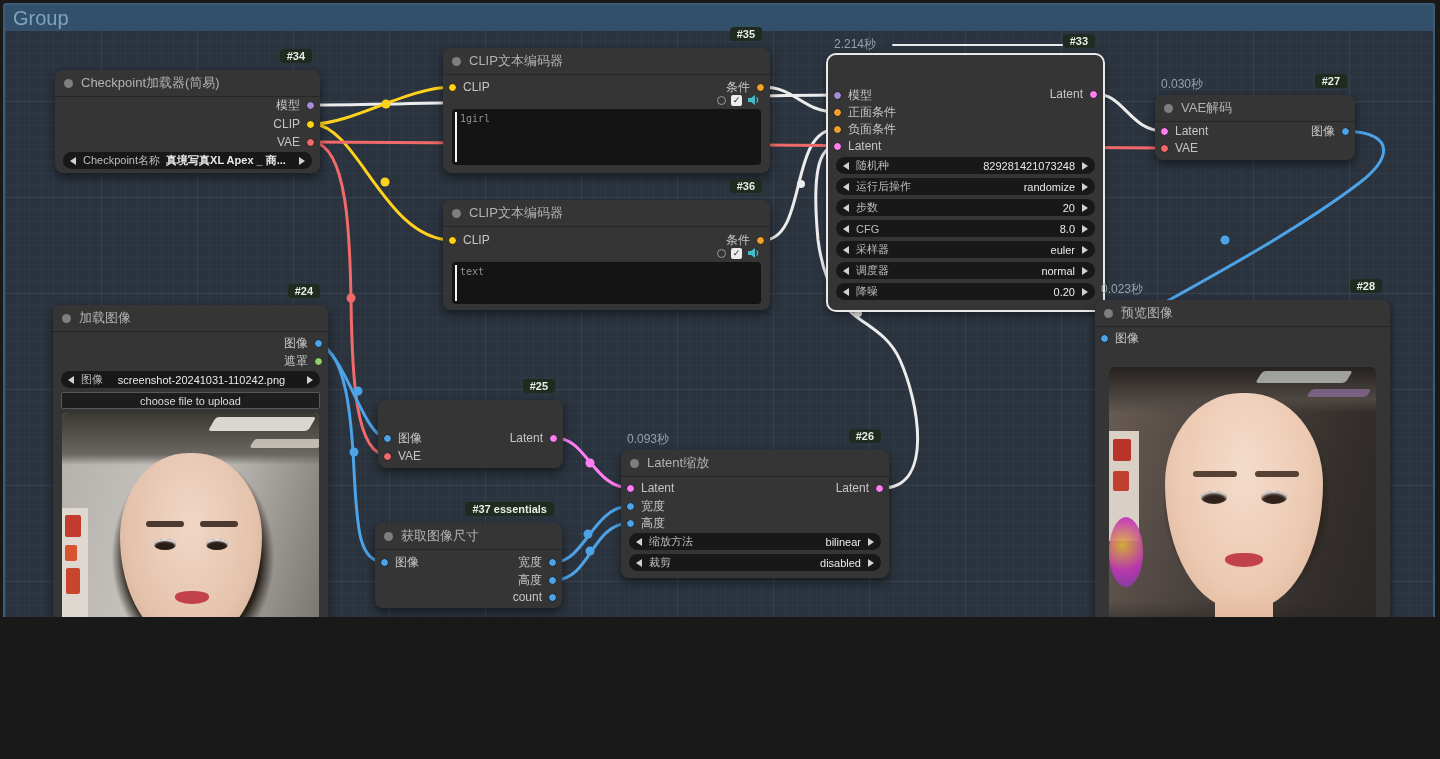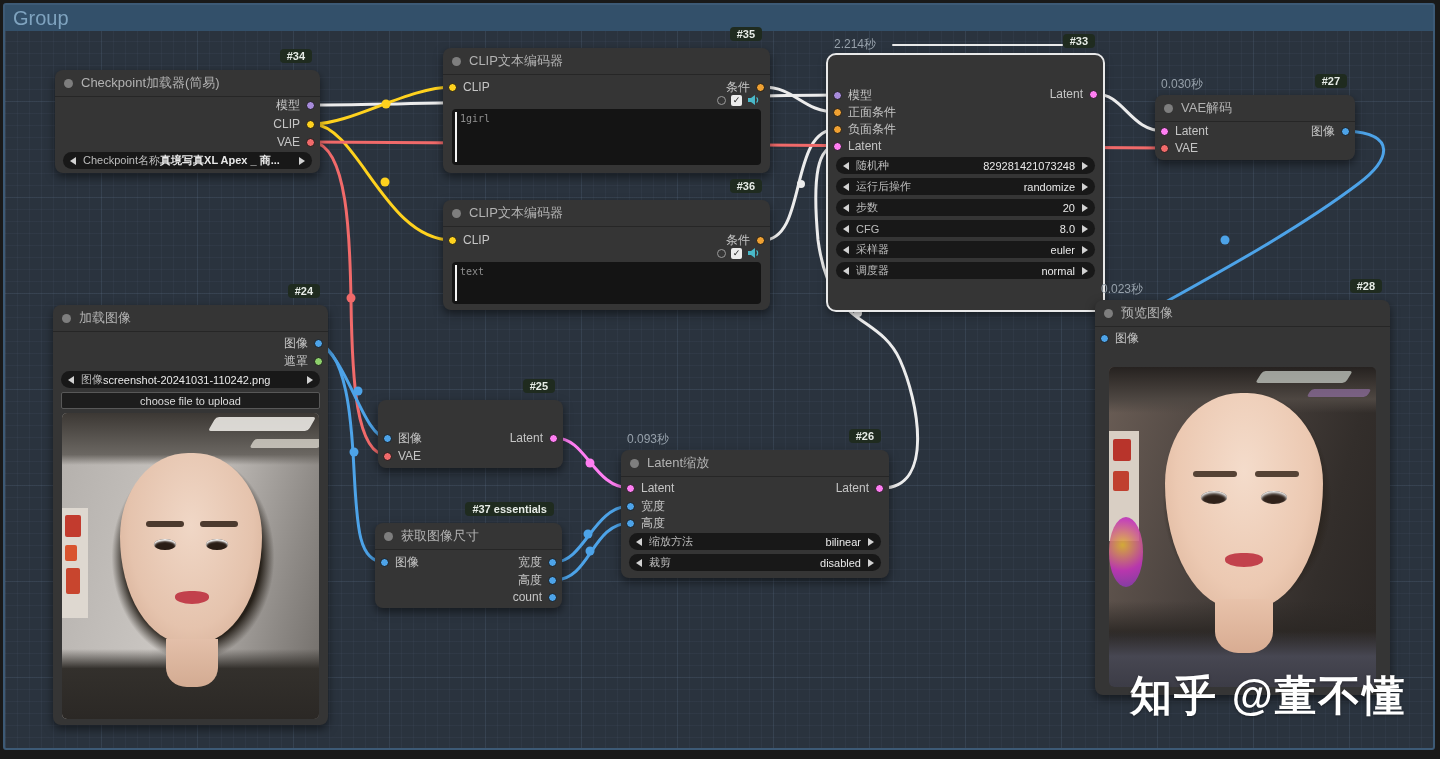--- a/index.html
+++ b/index.html
@@ -1,16 +1,16 @@
 <!DOCTYPE html>
 <html><head>
 <meta charset="utf-8">
 <style>
   html,body{margin:0;padding:0;background:#191919;}
-  #canvas{position:relative;width:1440px;height:759px;overflow:hidden;
+  #canvas{position:relative;width:1440px;height:617px;overflow:hidden;
     font-family:"Liberation Sans","DejaVu Sans",sans-serif;-webkit-font-smoothing:antialiased;}
   
   #group{position:absolute;left:3px;top:3px;width:1432px;height:747px;
     border:2px solid #3d5a76;border-radius:3px;box-sizing:border-box;background:#2a333e;
     background-image:
       linear-gradient(rgba(140,170,205,.05) 1px, transparent 1px),
       linear-gradient(90deg, rgba(140,170,205,.05) 1px, transparent 1px),
       linear-gradient(rgba(160,190,225,.07) 1px, transparent 1px),
       linear-gradient(90deg, rgba(160,190,225,.07) 1px, transparent 1px);
     background-size:12px 12px,12px 12px,96px 96px,96px 96px;}
@@ -38,21 +38,21 @@
   .p-label{font-size:12px;color:#c5c5c5;}
   
   .widget{position:absolute;left:8px;right:8px;height:17px;background:#181818;border-radius:9px;
     display:flex;align-items:center;padding:0 7px;font-size:11px;color:#bdbdbd;box-sizing:border-box;}
   .arr-l{width:0;height:0;border-top:4px solid transparent;border-bottom:4px solid transparent;
     border-right:6px solid #d2d2d2;margin-right:7px;flex:0 0 auto;}
   .arr-r{width:0;height:0;border-top:4px solid transparent;border-bottom:4px solid transparent;
     border-left:6px solid #d2d2d2;margin-left:7px;flex:0 0 auto;}
   .w-name{flex:0 0 auto;}
   .w-value{margin-left:auto;color:#e9e9e9;}
-  .w-value.center{flex:1;text-align:left;margin-left:0;}
+  .w-value.center{flex:1;text-align:center;margin-left:0;}
   .w-value.bold{font-weight:bold;}
   .upload-btn{position:absolute;left:8px;right:8px;height:17px;background:#1d1d1d;border:1px solid #585858;
     border-radius:2px;color:#dcdcdc;font-size:11px;text-align:center;line-height:16px;box-sizing:border-box;}
   
   .prompt-box{position:absolute;left:9px;right:9px;background:#141414;border-radius:4px;
     font-family:"DejaVu Sans Mono","Liberation Mono",monospace;font-size:10px;color:#8f8f8f;
     padding:4px 4px 4px 8px;box-sizing:border-box;overflow:hidden;}
   .caret{position:absolute;left:3px;top:3px;bottom:3px;width:2px;background:#f2f2f2;}
   .tr-icons{position:absolute;display:flex;align-items:center;gap:5px;z-index:3;}
   .circle-ic{width:9px;height:9px;border:1.5px solid #9a9a9a;border-radius:50%;box-sizing:border-box;}
@@ -241,20 +241,26 @@
     <div class="widget" style="top:186px">
         <span class="arr-l"></span>
         <span class="w-name">采样器</span>
         <span class="w-value">euler</span>
         <span class="arr-r"></span>
       </div>
     <div class="widget" style="top:207px">
         <span class="arr-l"></span>
         <span class="w-name">调度器</span>
         <span class="w-value">normal</span>
+        <span class="arr-r"></span>
+      </div>
+    <div class="widget" style="top:228px">
+        <span class="arr-l"></span>
+        <span class="w-name">降噪</span>
+        <span class="w-value">0.20</span>
         <span class="arr-r"></span>
       </div>
   </div>
 
   <div class="node" style="left:1155px;top:95px;width:200px;height:65px;">
     <div class="badge">#27</div>
     <div class="timing">0.030秒</div>
     <div class="node-header"><span class="title-dot"></span><span>VAE解码</span></div>
     <div class="port in" style="top:29px">
         <span class="dot" style="background:#ff7ef2"></span>

